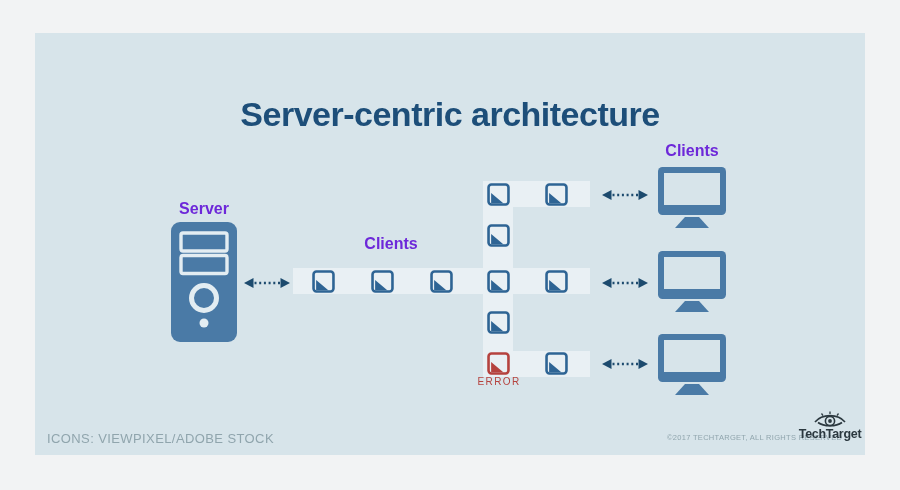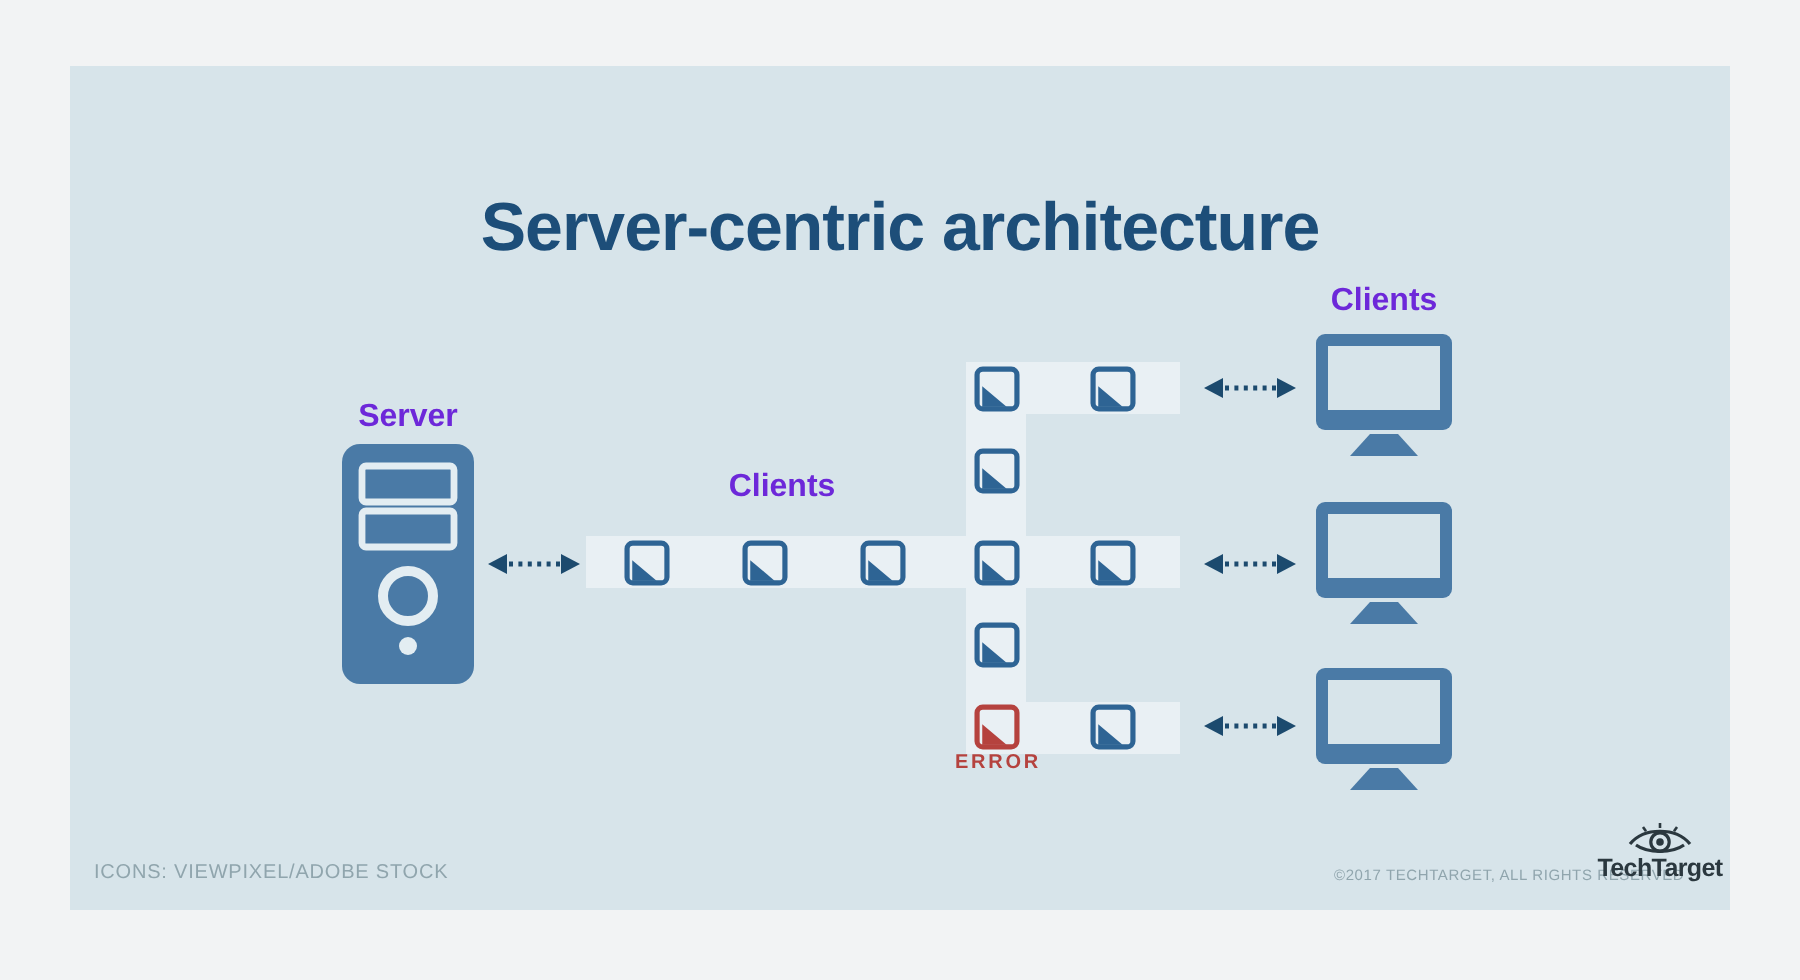--- a/index.html
+++ b/index.html
@@ -19,24 +19,24 @@
   #server-label{left:204px;top:200px;text-align:center;}
   #requests-label{left:391px;top:235px;}
   #clients-label{left:692px;top:142px;}
   .band{position:absolute;background:#e9f0f4;}
   .doc{position:absolute;width:23px;height:23px;}
   .monitor{position:absolute;width:68px;height:62px;}
   .arrow{position:absolute;width:46px;height:12px;}
   .server-icon{position:absolute;left:171px;top:222px;width:66px;height:120px;}
   .error-label{
     position:absolute;left:499px;top:376px;transform:translateX(-50%);
-    font-size:10px;font-weight:bold;color:#b5423e;letter-spacing:1.4px;
+    font-size:10px;font-weight:normal;color:#b5423e;letter-spacing:1.4px;
   }
   .footer-credits{
-    position:absolute;left:47px;top:431px;font-size:10px;color:#90a5ad;letter-spacing:0.4px;
+    position:absolute;left:47px;top:431px;font-size:13px;color:#90a5ad;letter-spacing:0.4px;
   }
   .footer-copyright{
     position:absolute;left:667px;top:433px;font-size:7.5px;color:#90a5ad;letter-spacing:0.3px;
   }
   .brand{position:absolute;left:797px;top:411px;width:66px;text-align:center;}
   .brand .eye{display:block;margin:0 auto;}
   .brand-text{
     display:block;margin-top:-1px;font-size:12.5px;font-weight:bold;
     color:#2b383f;letter-spacing:-0.3px;
   }

